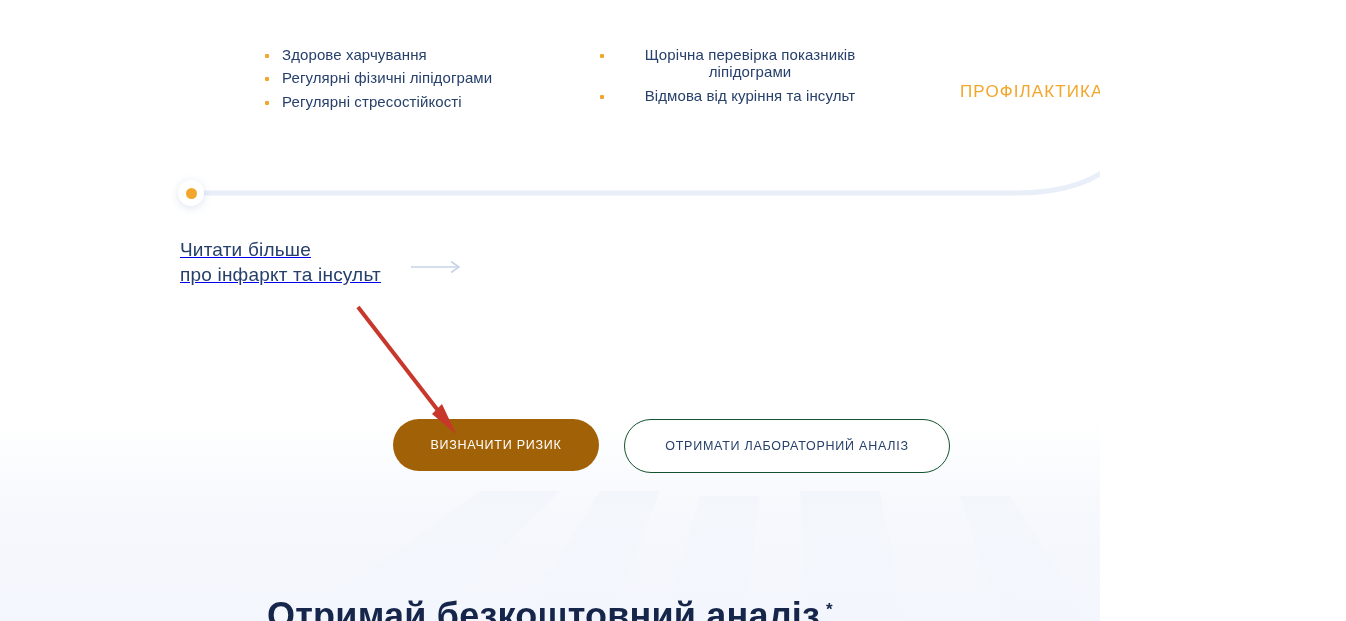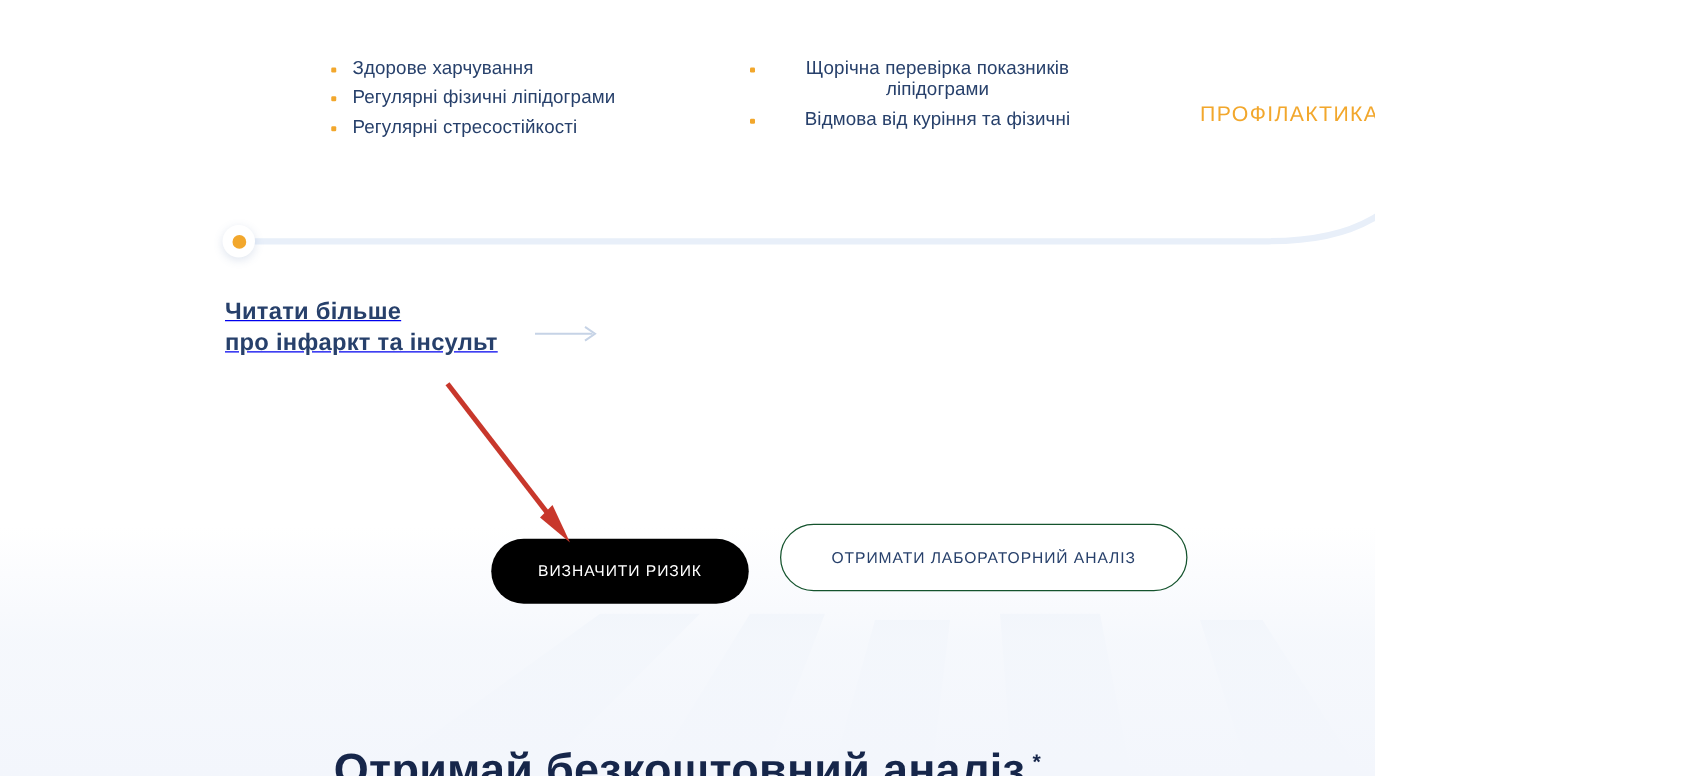--- a/index.html
+++ b/index.html
@@ -126,21 +126,20 @@
     top: 237px;
     display: flex;
     align-items: center;
   }
   #read-more-text {
     font-size: 19px;
     line-height: 1.33;
     color: #27406B;
     white-space: pre-line;
     letter-spacing: 0.2px;
-    font-weight: bold;
   }
   #read-more-arrow {
     margin-left: 30px;
     margin-top: 14px;
   }
 
   
   #cta-row {
     position: absolute;
     left: 393px;
@@ -153,24 +152,24 @@
     cursor: pointer;
     font-family: "Liberation Sans", sans-serif;
     letter-spacing: 0.75px;
     white-space: nowrap;
     box-sizing: border-box;
   }
   #btn-primary {
     width: 206px;
     height: 52px;
     border-radius: 26px;
-    background: #000000;
+    background: #a16207;
     color: #ffffff;
     font-size: 12.5px;
-    margin-top: 12px;
+    margin-top: 0;
   }
   #btn-secondary {
     width: 326px;
     height: 54px;
     border-radius: 27px;
     background: #ffffff;
     border: 1px solid #14532d;
     color: #27406B;
     font-size: 12.5px;
     margin-left: 25px;
@@ -231,21 +230,21 @@
   <div class="node-dot" id="dot-right"></div>
 
   <ul class="bullets" id="bullets-left">
     <li>Здорове харчування</li>
     <li>Регулярні фізичні ліпідограми</li>
     <li>Регулярні стресостійкості</li>
   </ul>
 
   <ul class="bullets" id="bullets-right">
     <li>Щорічна перевірка показників ліпідограми</li>
-    <li>Відмова від куріння та фізичні</li>
+    <li>Відмова від куріння та інсульт</li>
   </ul>
 
   <div id="section-tag">ПРОФІЛАКТИКА</div>
 
   <a id="read-more" href="#">
     <span id="read-more-text">Читати більше
 про інфаркт та інсульт</span>
     <span id="read-more-arrow">
       <svg width="52" height="14" viewBox="0 0 52 14">
         <line x1="0" y1="7" x2="46" y2="7" stroke="#C6D3E6" stroke-width="1.6"></line>

